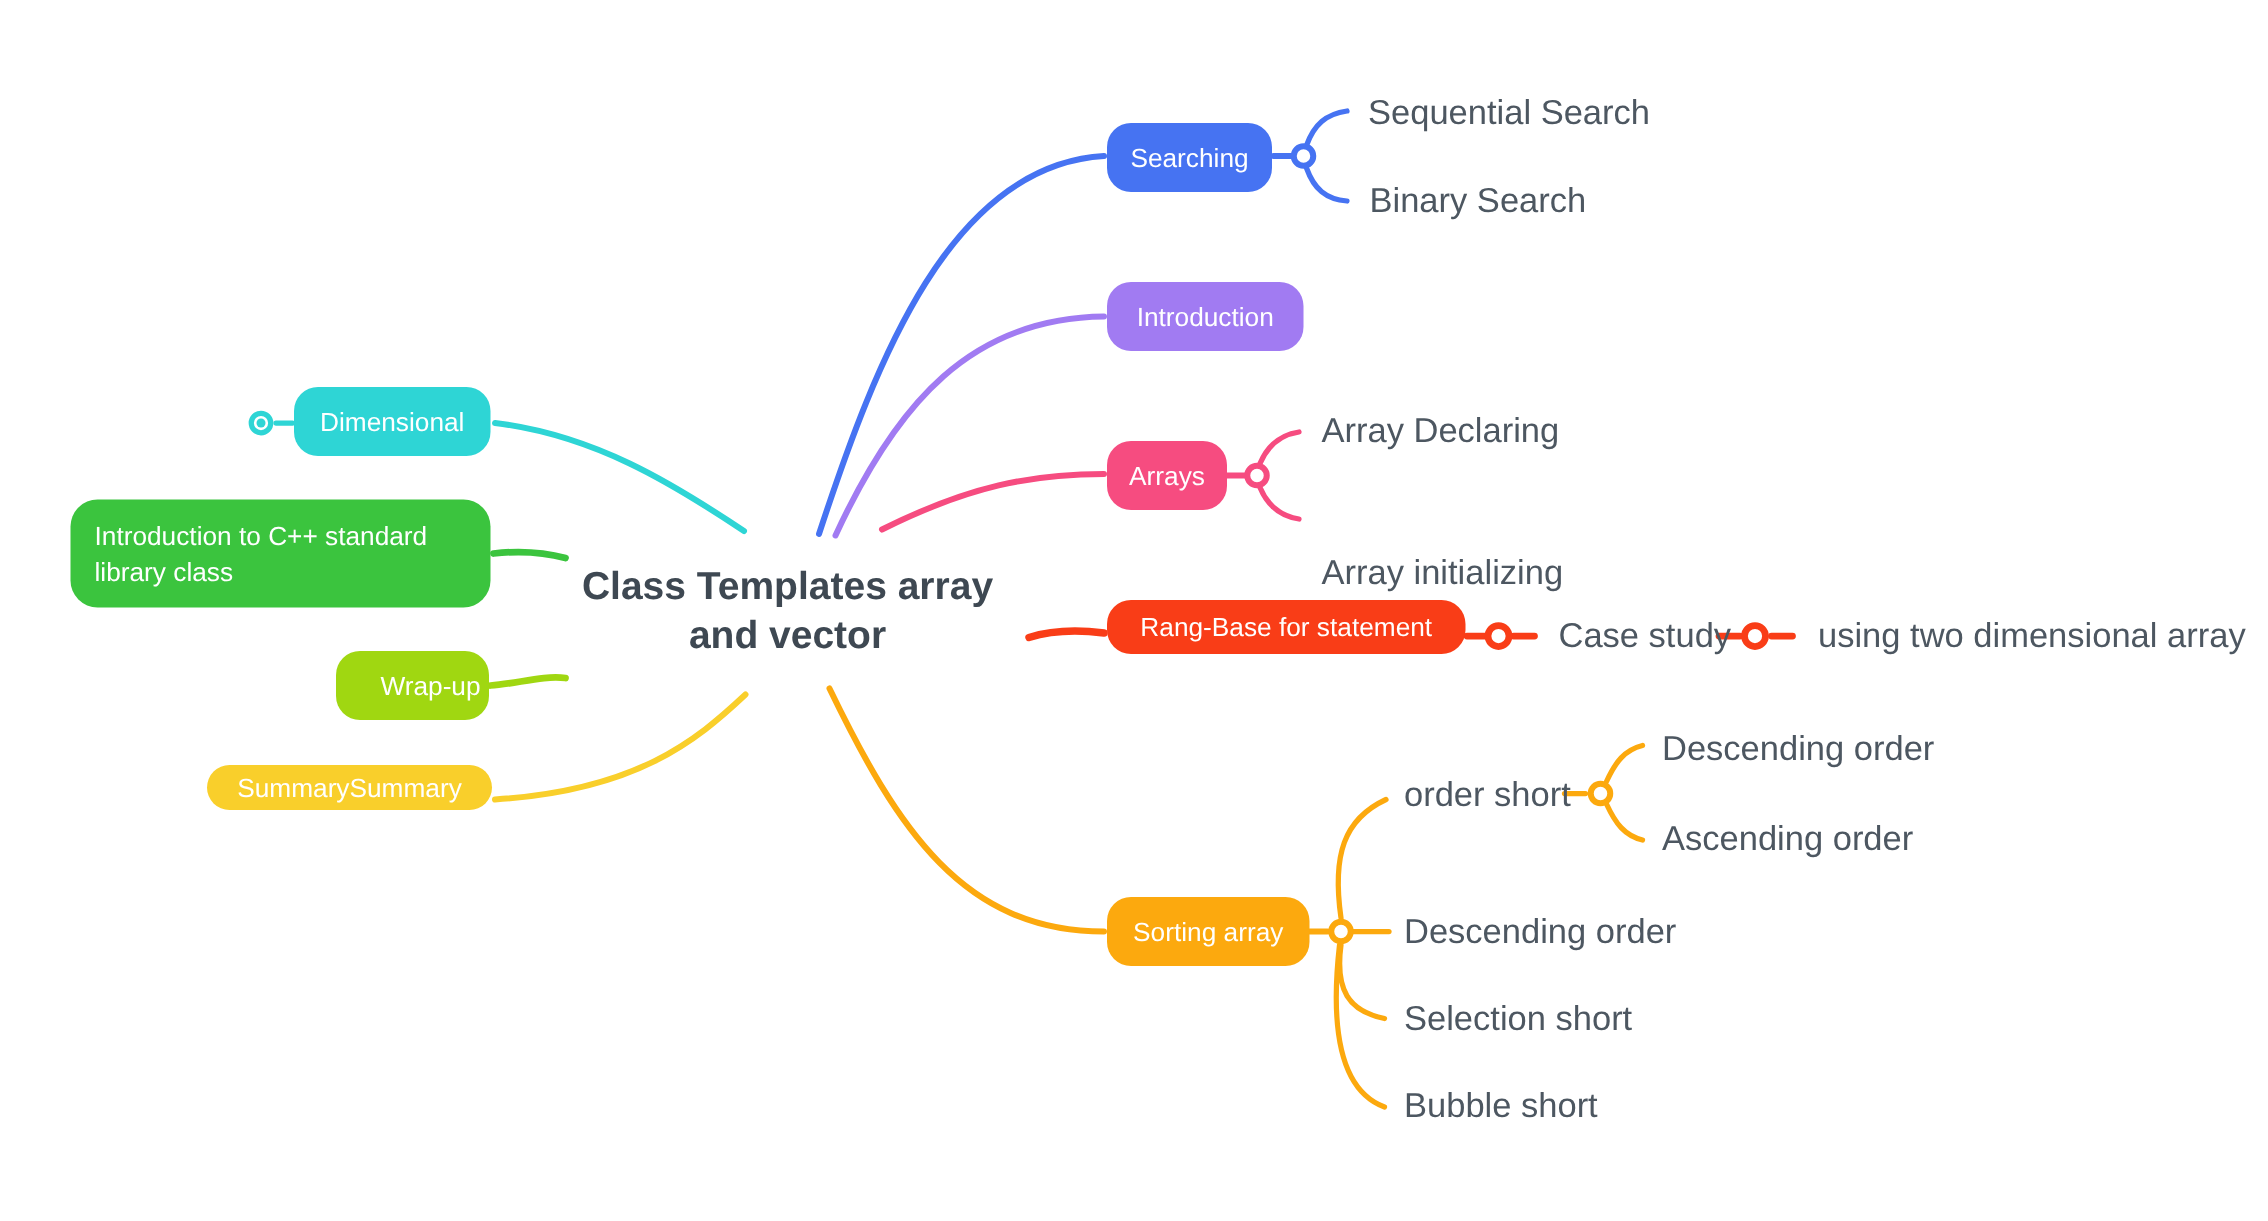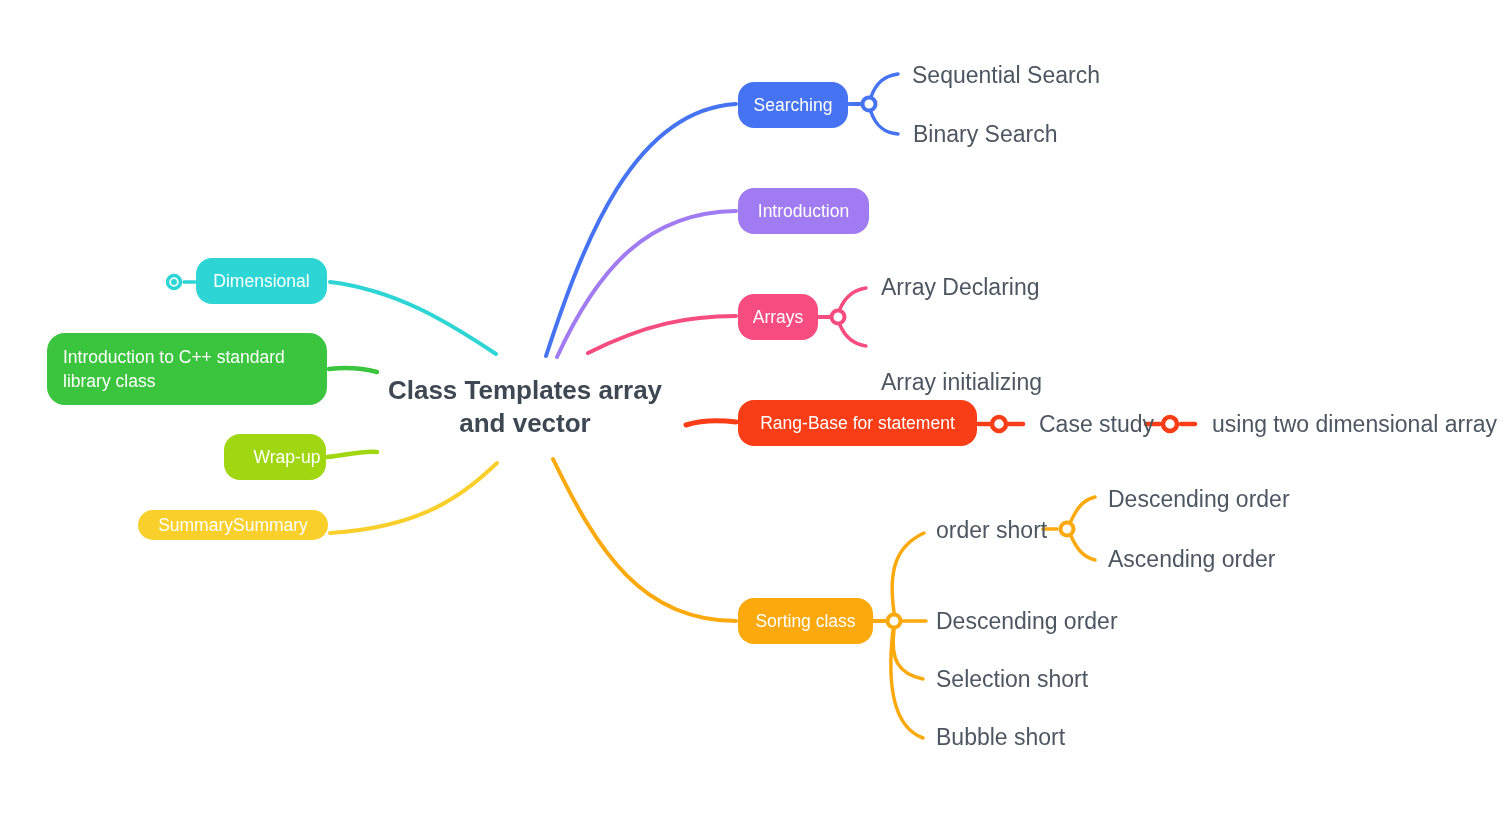--- a/index.html
+++ b/index.html
@@ -43,21 +43,21 @@
     justify-content: center;
     color: #ffffff;
     font-size: 17.5px;
     border-radius: 16px;
     box-sizing: border-box;
     white-space: nowrap;
   }
   .n-searching    { left: 738px; top: 82px;  width: 110px; height: 46px; background: #4673f2; }
   .n-introduction { left: 738px; top: 188px; width: 131px; height: 46px; background: #a17bf2; }
   .n-arrays       { left: 738px; top: 294px; width: 80px;  height: 46px; background: #f64c80; }
-  .n-rangbase     { left: 738px; top: 400px; width: 239px; height: 46px; background: #f93d17; }
+  .n-rangbase     { left: 738px; top: 400px; width: 239px; height: 36px; background: #f93d17; }
   .n-sorting      { left: 738px; top: 598px; width: 135px; height: 46px; background: #fca90e; }
   .n-dimensional  { left: 196px; top: 258px; width: 131px; height: 46px; background: #2ed5d5; }
   .n-wrapup       { left: 224px; top: 434px; width: 102px; height: 46px; background: #a0d711; padding-left: 24px; }
   .n-summary      { left: 138px; top: 510px; width: 190px; height: 30px; background: #f9cf2b; }
   .n-introcpp {
     left: 47px; top: 333px; width: 280px; height: 72px;
     background: #3bc43e;
     justify-content: flex-start;
     padding: 0 16px;
     border-radius: 18px;
@@ -139,21 +139,21 @@
     <circle cx="174" cy="282" r="3" fill="#2ed5d5"></circle>
   </svg>
 
   <div class="central-topic">Class Templates array
 and vector</div>
 
   <div class="pill n-searching">Searching</div>
   <div class="pill n-introduction">Introduction</div>
   <div class="pill n-arrays">Arrays</div>
   <div class="pill n-rangbase">Rang-Base for statement</div>
-  <div class="pill n-sorting">Sorting class</div>
+  <div class="pill n-sorting">Sorting array</div>
 
   <div class="pill n-dimensional">Dimensional</div>
   <div class="pill n-introcpp">Introduction to C++ standard library class</div>
   <div class="pill n-wrapup">Wrap-up</div>
   <div class="pill n-summary">SummarySummary</div>
 
   <div class="leaf l-seq">Sequential Search</div>
   <div class="leaf l-bin">Binary Search</div>
   <div class="leaf l-arrdecl">Array Declaring</div>
   <div class="leaf l-arrinit">Array initializing</div>

